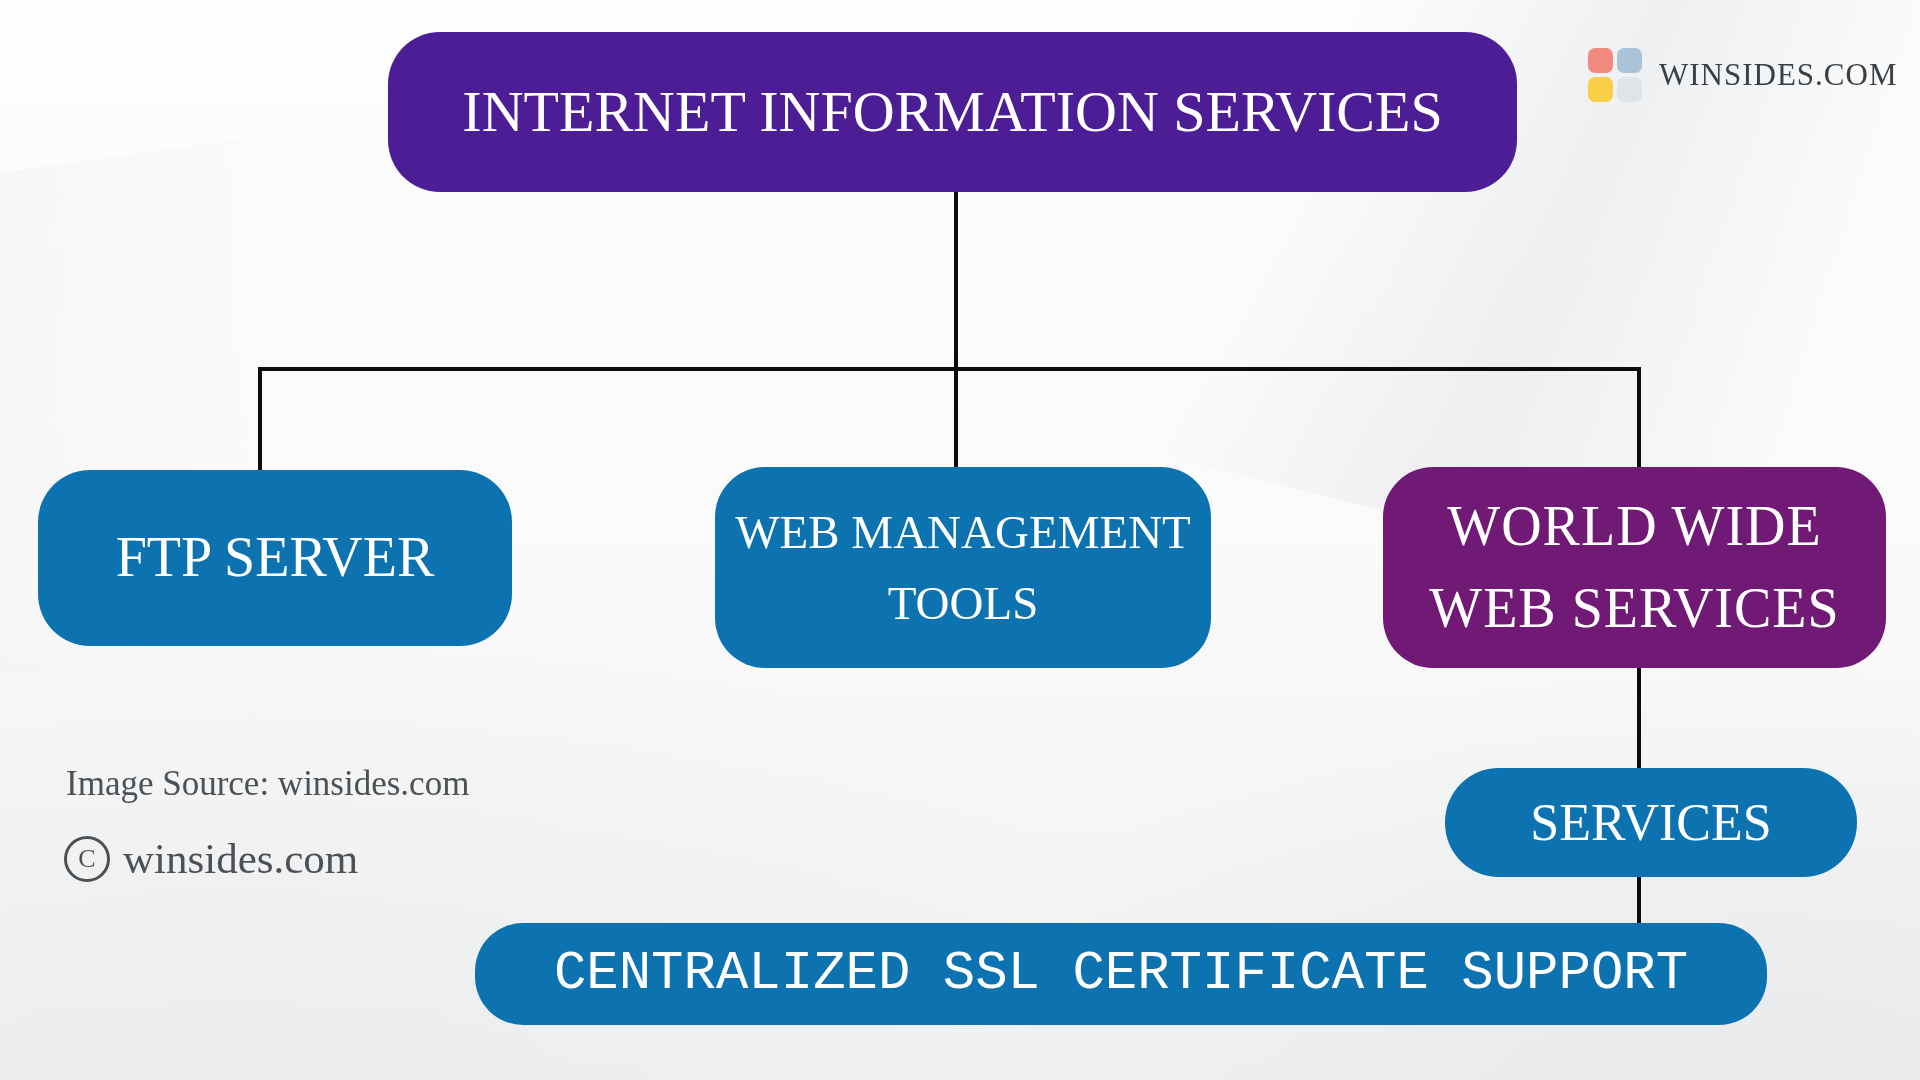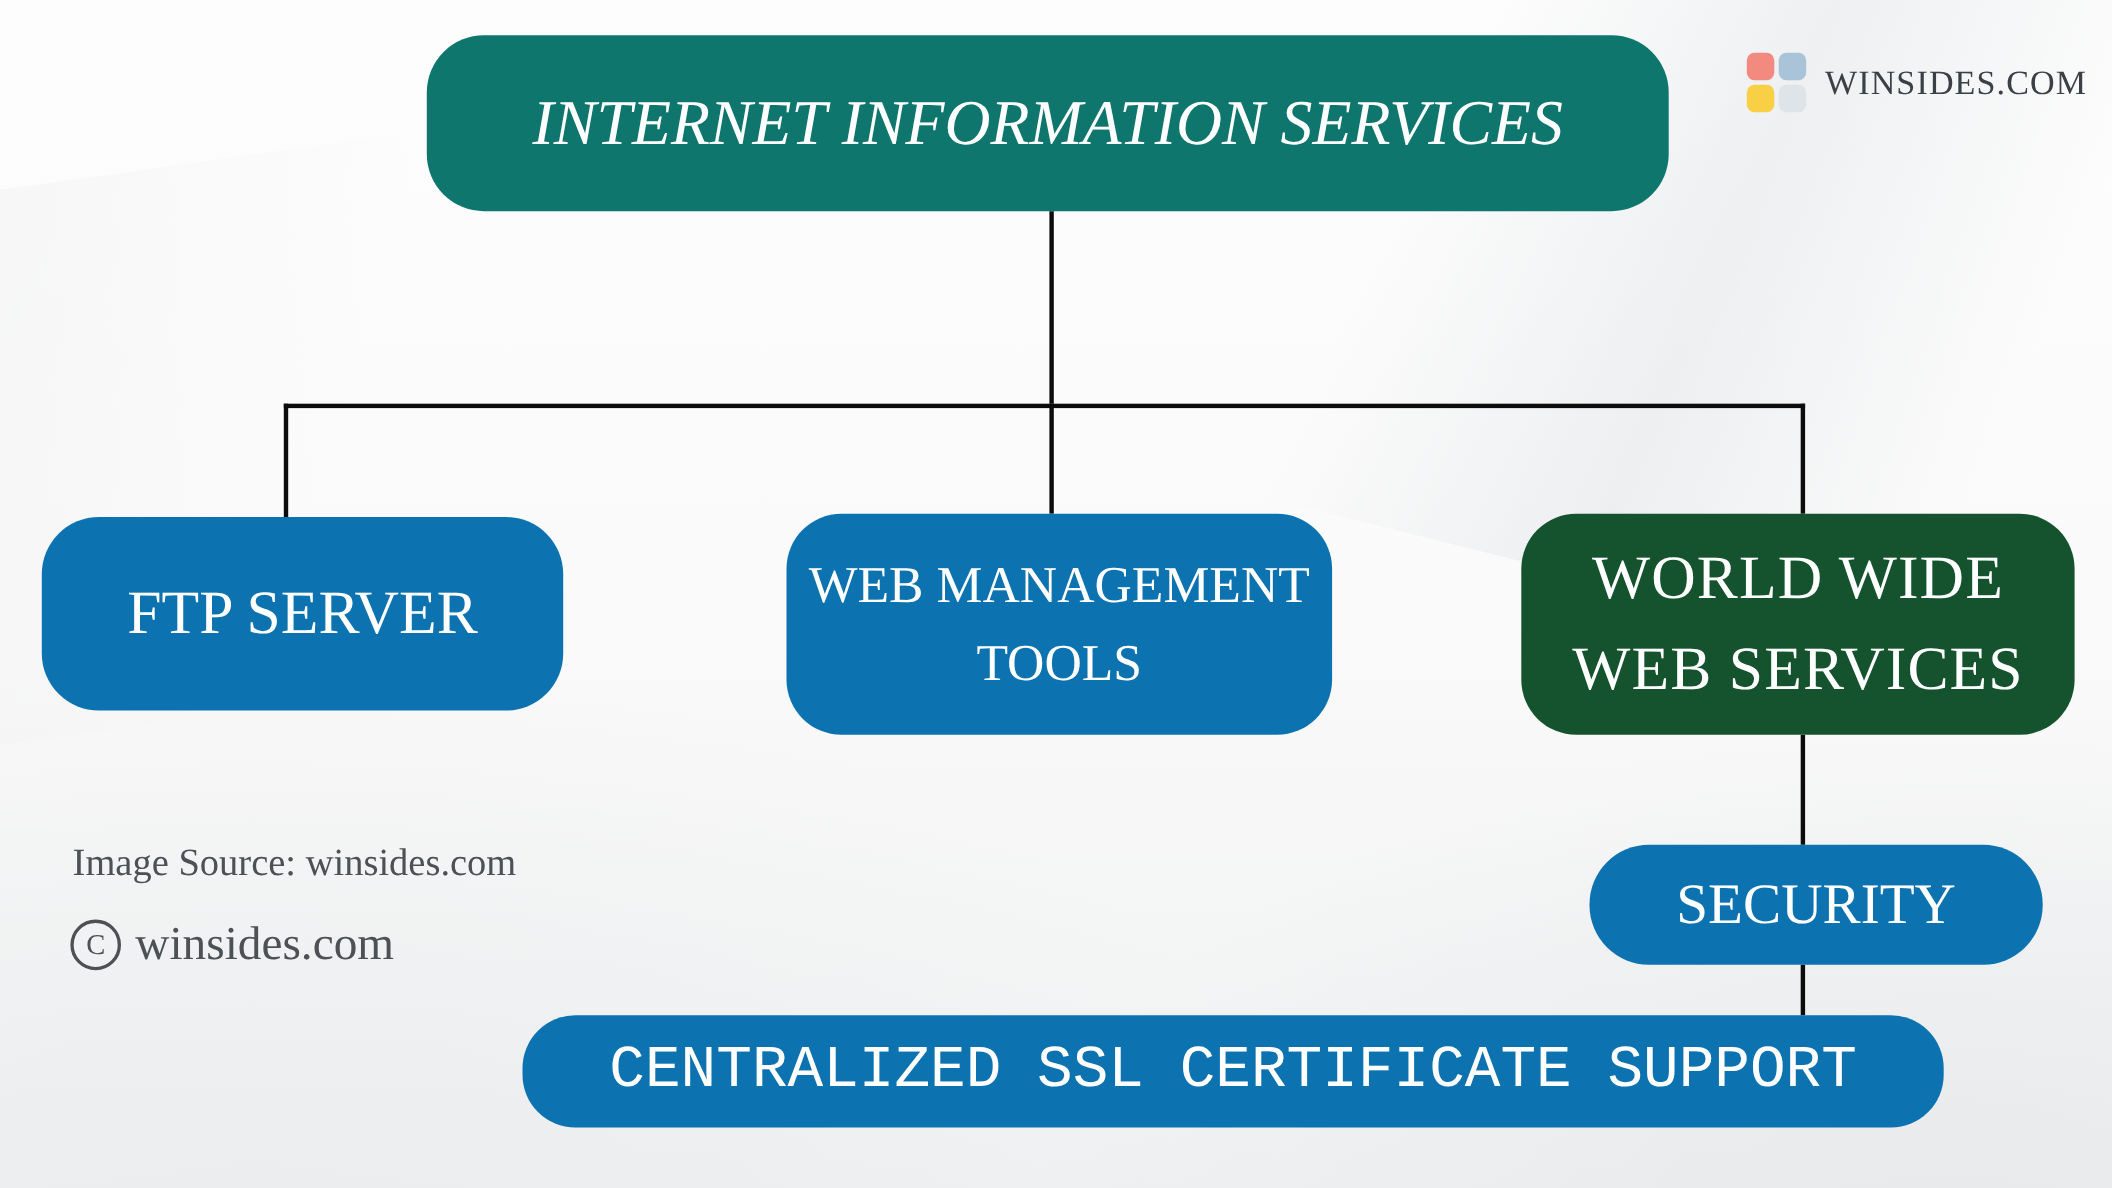--- a/index.html
+++ b/index.html
@@ -106,27 +106,27 @@
 <div class="sheen sheen-d"></div>
 
 <div class="edge edge-root-trunk" style="background: rgb(12, 12, 12);"></div>
 <div class="edge edge-rail" style="background: rgb(12, 12, 12);"></div>
 <div class="edge edge-ftp" style="background: rgb(12, 12, 12);"></div>
 <div class="edge edge-wmt" style="background: rgb(12, 12, 12);"></div>
 <div class="edge edge-www" style="background: rgb(12, 12, 12);"></div>
 <div class="edge edge-www-sec" style="background: rgb(12, 12, 12);"></div>
 <div class="edge edge-sec-ssl" style="background: rgb(12, 12, 12);"></div>
 
-<div class="node node-root" style="background: #0f766e; font-style: italic;">INTERNET INFORMATION SERVICES</div>
+<div class="node node-root" style="background: #4c1d95;">INTERNET INFORMATION SERVICES</div>
 <div class="node node-ftp" style="background: rgb(13, 115, 176);">FTP SERVER</div>
 <div class="node node-wmt" style="background: rgb(13, 115, 176);">WEB MANAGEMENT
 TOOLS</div>
-<div class="node node-www" style="background: #14532d;">WORLD WIDE
+<div class="node node-www" style="background: #701a75;">WORLD WIDE
 WEB SERVICES</div>
-<div class="node node-sec" style="background: rgb(13, 115, 176);">SECURITY</div>
+<div class="node node-sec" style="background: rgb(13, 115, 176);">SERVICES</div>
 <div class="node node-ssl" style="background: rgb(13, 115, 176);">CENTRALIZED SSL CERTIFICATE SUPPORT</div>
 
 <div class="brand">
   <div class="brand-logo">
     <span class="sq-tl" style="background: rgb(242, 138, 128);"></span>
     <span class="sq-tr" style="background: rgb(169, 195, 217);"></span>
     <span class="sq-bl" style="background: rgb(248, 207, 69);"></span>
     <span class="sq-br" style="background: rgb(223, 228, 232);"></span>
   </div>
   <div class="brand-name">WINSIDES.COM</div>

